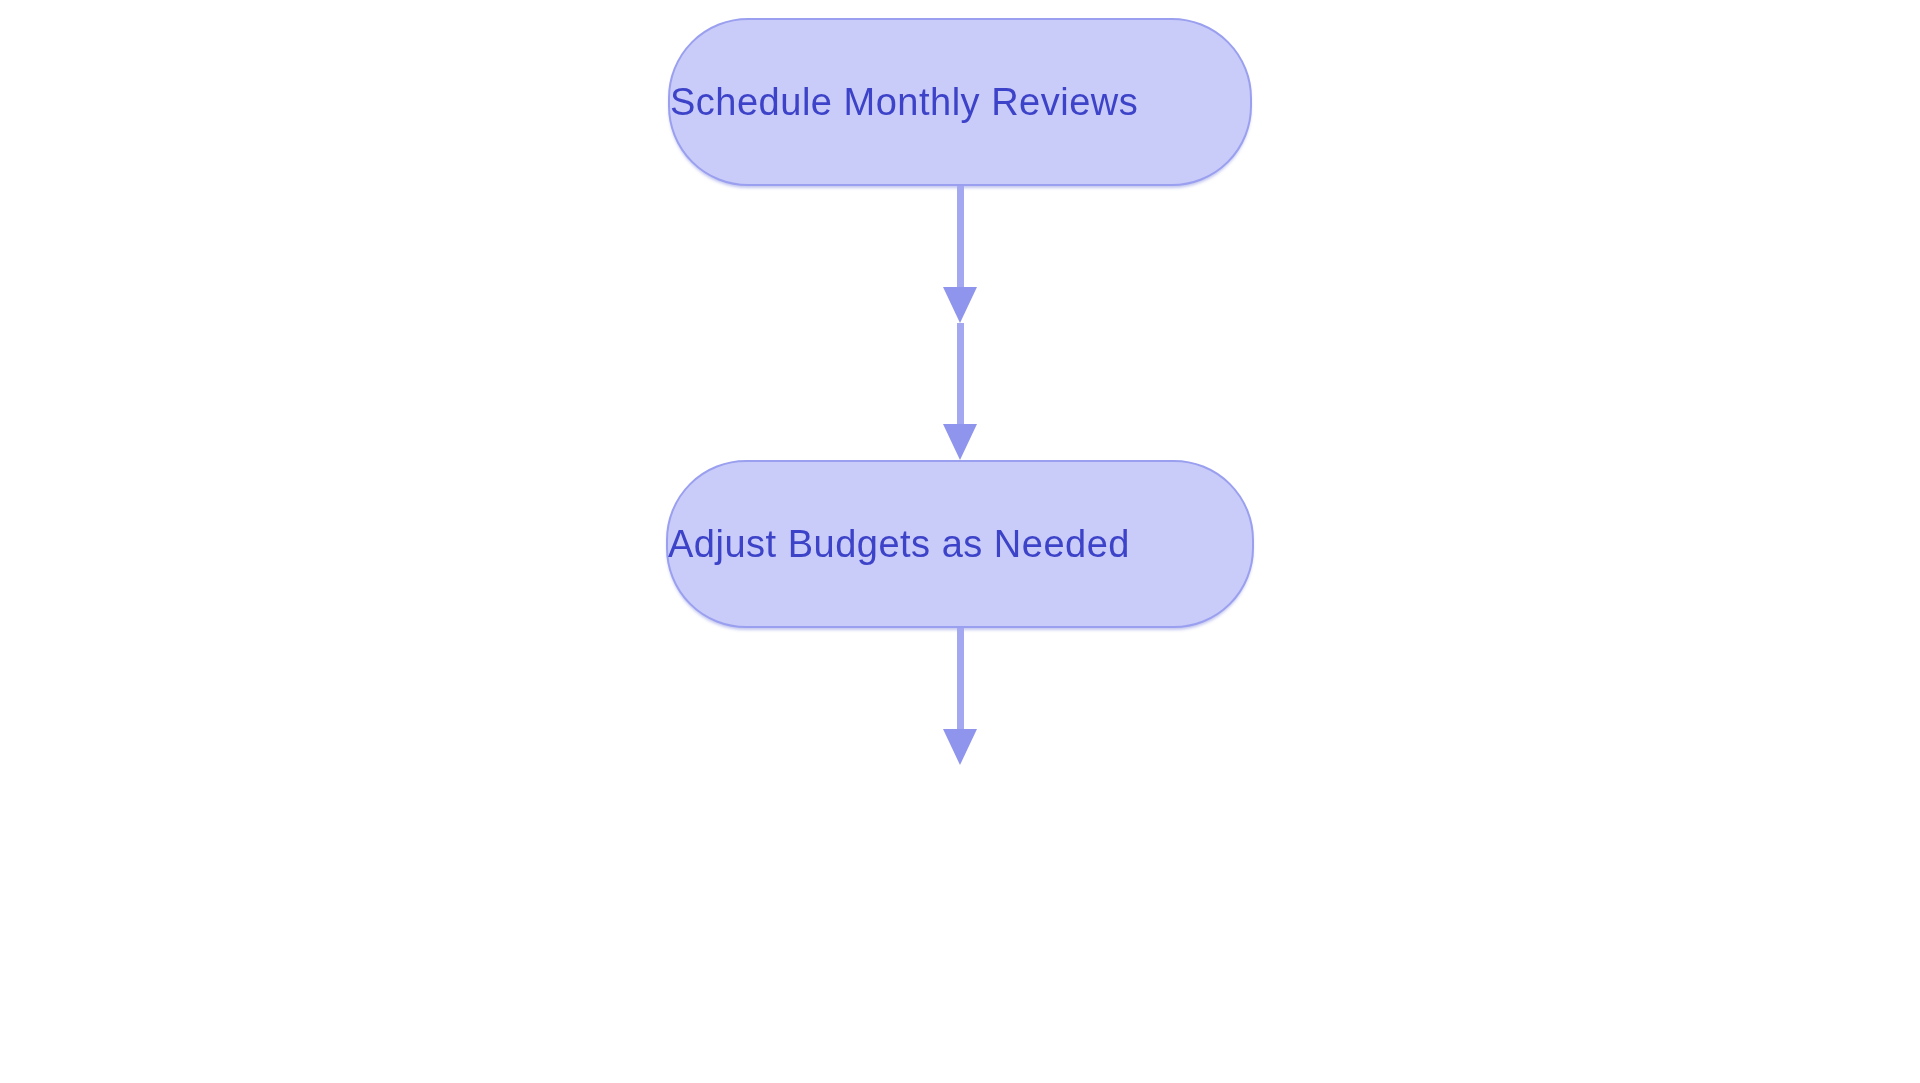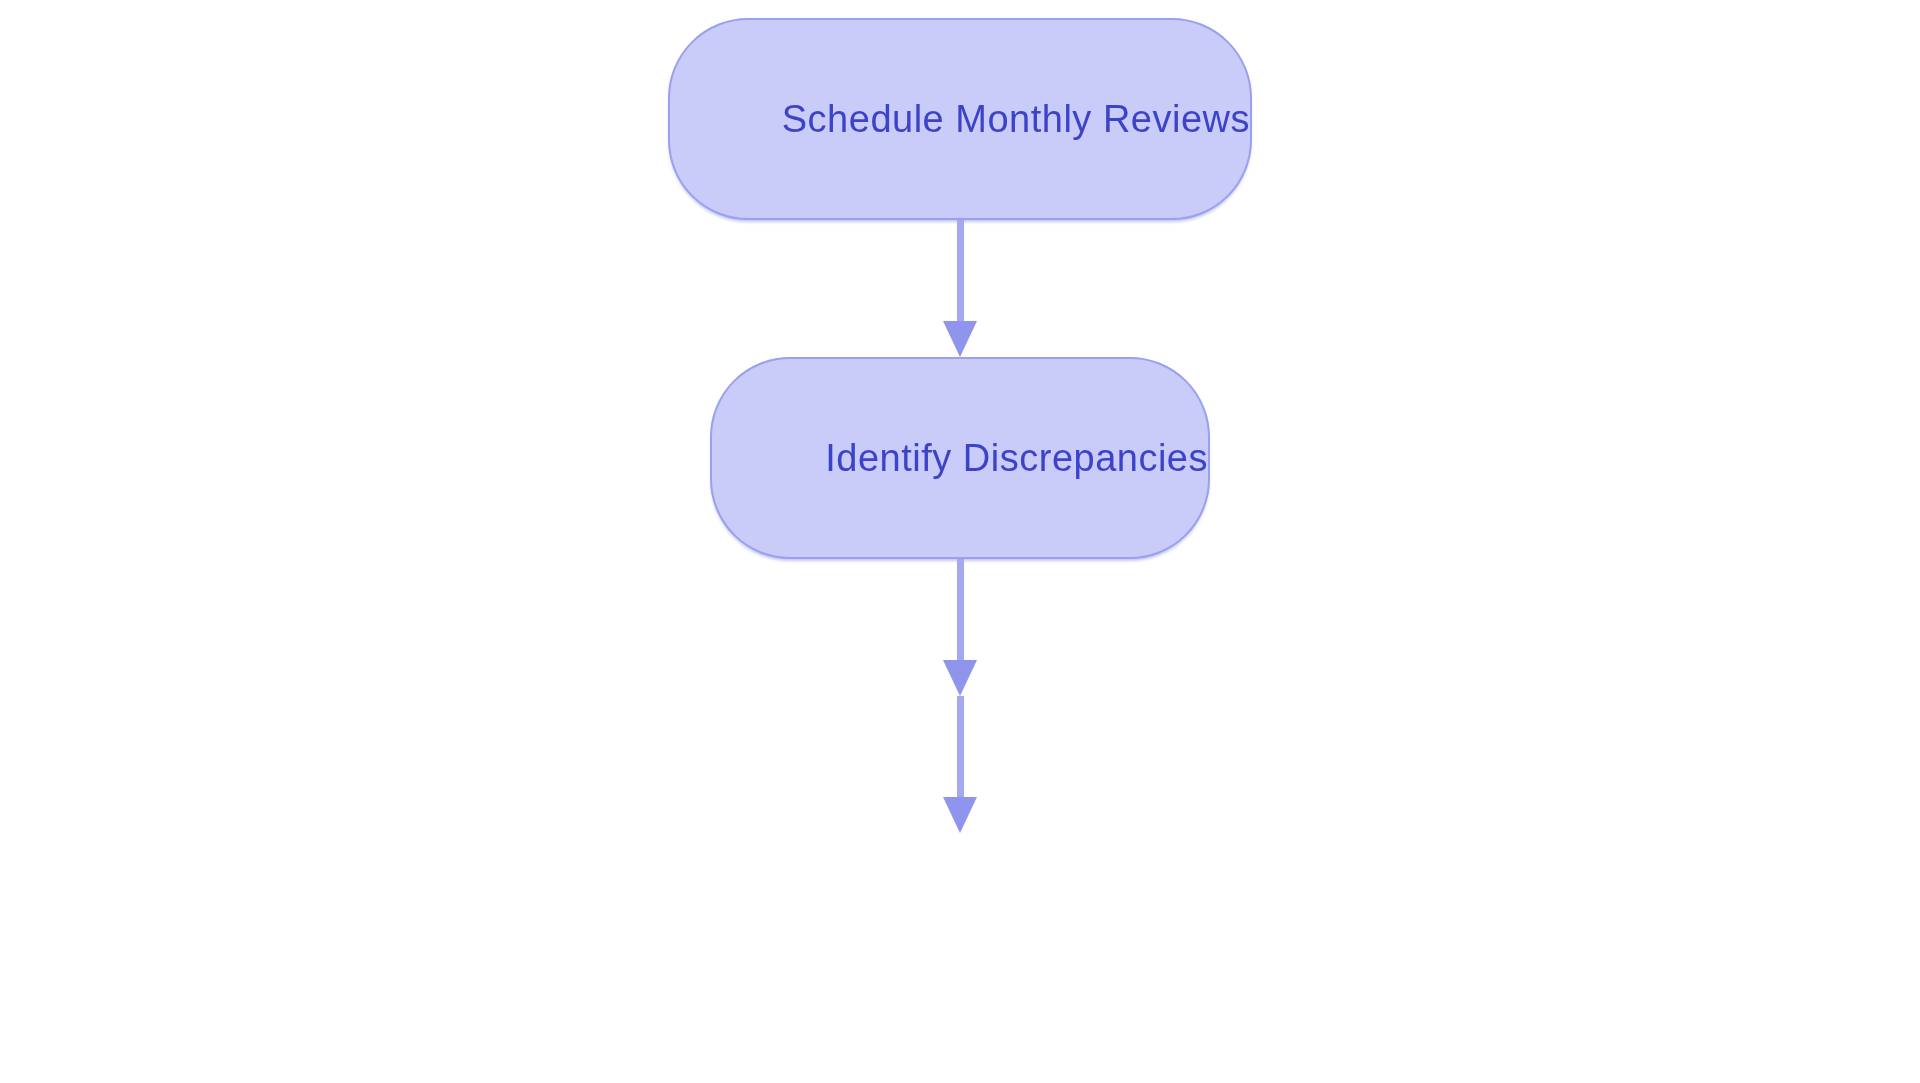--- a/index.html
+++ b/index.html
@@ -21,28 +21,28 @@
   .canvas {
     position: relative;
     width: 1920px;
     height: 1083px;
     display: flex;
     flex-direction: column;
     align-items: center;
     padding-top: 18px;
   }
   .node {
-    height: 202px;
+    height: 168px;
     border-radius: 80px;
     background: var(--node-fill, #c9cbf8);
     border: 2.5px solid var(--node-border, #9aa0ef);
     box-shadow: 0 3px 3px -1px rgba(125, 131, 222, 0.45);
     display: flex;
     align-items: center;
-    justify-content: flex-end;
+    justify-content: flex-start;
     flex: 0 0 auto;
   }
   .node-label {
     font-size: 38px;
     font-weight: 400;
     letter-spacing: 0.5px;
     color: var(--node-text, #3d43c8);
     white-space: nowrap;
   }
   .node-1 { width: 584px; }
@@ -77,29 +77,29 @@
 
   <div class="node node-1">
     <span class="node-label">Schedule Monthly Reviews</span>
   </div>
 
   <div class="arrow">
     <div class="arrow-line"></div>
     <div class="arrow-head"></div>
   </div>
 
-  <div class="node node-2">
-    <span class="node-label">Identify Discrepancies</span>
-  </div>
 
   <div class="arrow">
     <div class="arrow-line"></div>
     <div class="arrow-head"></div>
   </div>
 
+  <div class="node node-3">
+    <span class="node-label">Adjust Budgets as Needed</span>
+  </div>
 
   <div class="arrow">
     <div class="arrow-line"></div>
     <div class="arrow-head"></div>
   </div>
 
 
 </div>
 
 </body></html>

